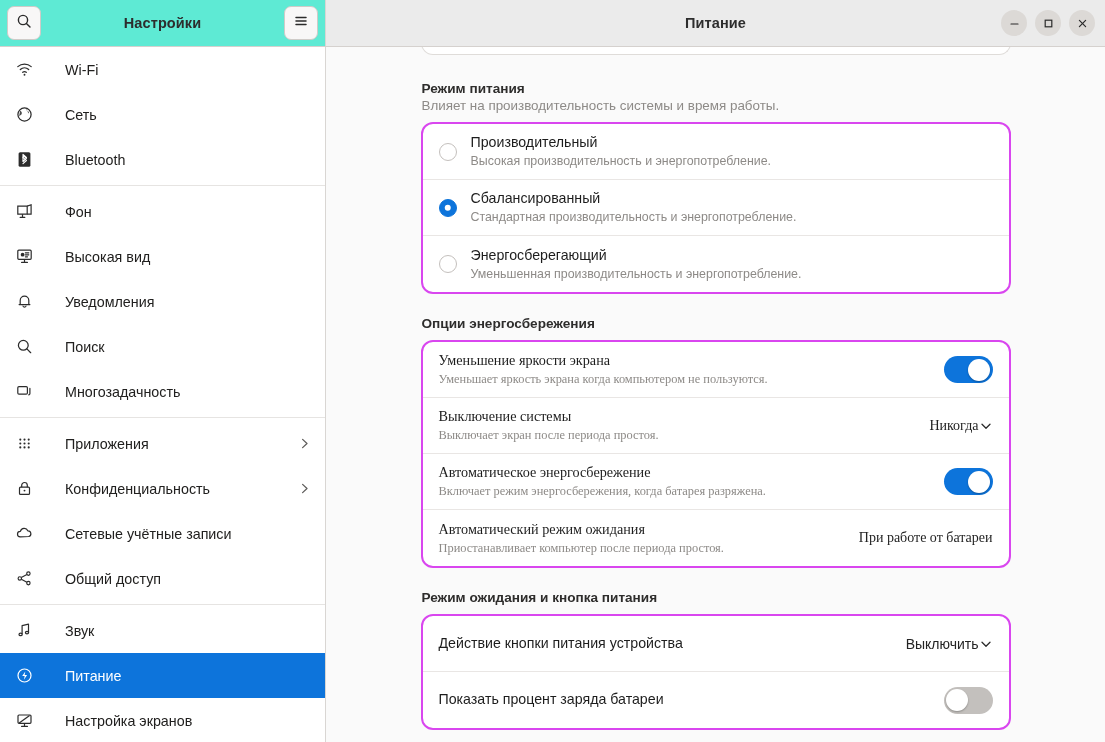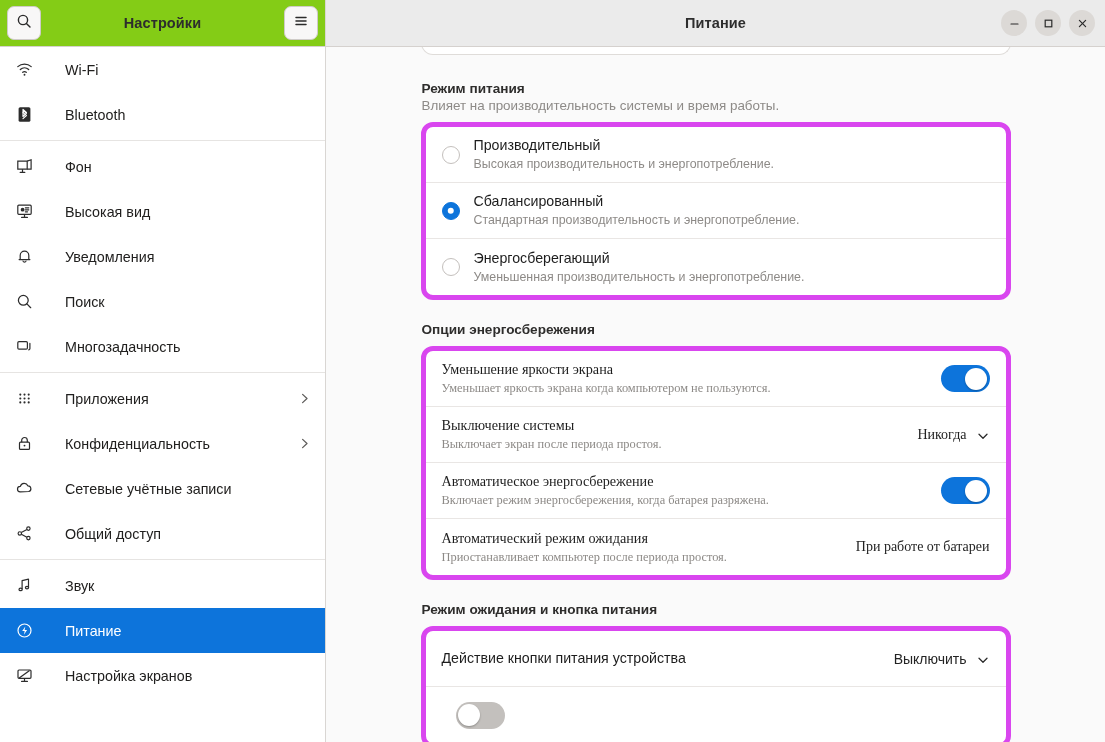--- a/index.html
+++ b/index.html
@@ -25,21 +25,21 @@
     border-bottom: 1px solid #d5d1ce;
   }
   .hb-left {
     width: 326px;
     flex: 0 0 326px;
     display: flex;
     align-items: center;
     justify-content: space-between;
     padding: 0 7px;
     border-right: 1px solid #d9d6d3;
-    background: #84cc16;
+    background: #5eead4;
     position: relative;
     text-align: right;
   }
   .hb-right {
     flex: 1;
     display: flex;
     align-items: center;
     justify-content: center;
     background: #ebebeb;
     position: relative;
@@ -150,21 +150,21 @@
     padding-left: 1px;
   }
   .group-desc {
     font-size: 13.4px;
     color: #8d8a87;
     margin-bottom: 9px;
     padding-left: 1px;
   }
   .card {
     background: #ffffff;
-    border: 5px solid #d946ef;
+    border: 2px solid #d946ef;
     border-radius: 12px;
     overflow: hidden;
   }
   .row {
     display: flex;
     align-items: center;
     padding: 0 16px;
     min-height: 56px;
     border-bottom: 1px solid #e9e6e4;
   }
@@ -176,22 +176,21 @@
     line-height: 1.35;
   }
   .row-sub {
     font-size: 12.4px;
     color: #8d8a87;
     line-height: 1.35;
     margin-top: 1px;
   }
   .row-right {
     display: flex;
-    align-items: flex-end;
-    gap: 9px;
+    align-items: center;
     margin-left: 14px;
     flex: 0 0 auto;
   }
   .val-text {
     font-size: 14px;
     color: #232323;
     white-space: nowrap;
   }
   .chev-down { color: #2b2b2b; display:flex; align-items:center; }
 
@@ -302,20 +301,30 @@
           <svg width="17" height="17" viewBox="0 0 17 17" fill="none" stroke="currentColor" stroke-width="1.25" stroke-linecap="round">
             <path d="M1.8 5.6a10 10 0 0 1 13.4 0"></path>
             <path d="M4.3 8.5a6.4 6.4 0 0 1 8.4 0"></path>
             <path d="M6.7 11.3a3 3 0 0 1 3.6 0"></path>
             <circle cx="8.5" cy="13.8" r=".95" fill="currentColor" stroke="none"></circle>
           </svg>
         </span>
         <span class="side-label">Wi-Fi</span>
       </div>
 
+      <div class="side-item">
+        <span class="side-ico">
+          <svg width="17" height="17" viewBox="0 0 17 17" fill="none" stroke="currentColor" stroke-width="1.25">
+            <circle cx="8.5" cy="8.5" r="6.6"></circle>
+            <path d="M4.2 4.5c1.6 1.1 2 2.6 1.4 3.8-.5 1.1-2 .9-2.6 2.1" fill="currentColor" stroke="none" opacity=".85"></path>
+            <path d="M10.4 2.6c-.3 1.5.4 2.3 1.6 2.6 1.1.3 1.2 1.6.4 2.4" fill="currentColor" stroke="none" opacity=".85"></path>
+          </svg>
+        </span>
+        <span class="side-label">Сеть</span>
+      </div>
 
       <div class="side-item">
         <span class="side-ico">
           <svg width="17" height="17" viewBox="0 0 17 17">
             <rect x="2.6" y="1.2" width="11.8" height="14.6" rx="1.6" fill="currentColor"></rect>
             <path d="M7 4.3l3.4 3.1-3.4 3.1V3.4l3.4 3.1" fill="none" stroke="#fff" stroke-width="1.15" stroke-linejoin="round" stroke-linecap="round"></path>
             <path d="M7 12.6l3.4-3.1L7 6.4" fill="none" stroke="#fff" stroke-width="1.15" stroke-linejoin="round" stroke-linecap="round"></path>
           </svg>
         </span>
         <span class="side-label">Bluetooth</span>
@@ -588,20 +597,23 @@
                 <span class="val-text">Выключить</span>
                 <span class="chev-down">
                   <svg width="14" height="14" viewBox="0 0 14 14" fill="none" stroke="currentColor" stroke-width="1.3" stroke-linecap="round" stroke-linejoin="round">
                     <polyline points="3,5.3 7,9.3 11,5.3"></polyline>
                   </svg>
                 </span>
               </div>
             </div>
 
             <div class="row">
+              <div class="row-texts">
+                <div class="row-title">Показать процент заряда батареи</div>
+              </div>
               <div class="row-right">
                 <div class="toggle">
                     <div class="knob"></div>
                   </div>
               </div>
             </div>
 
           </div>
         </div>
 

